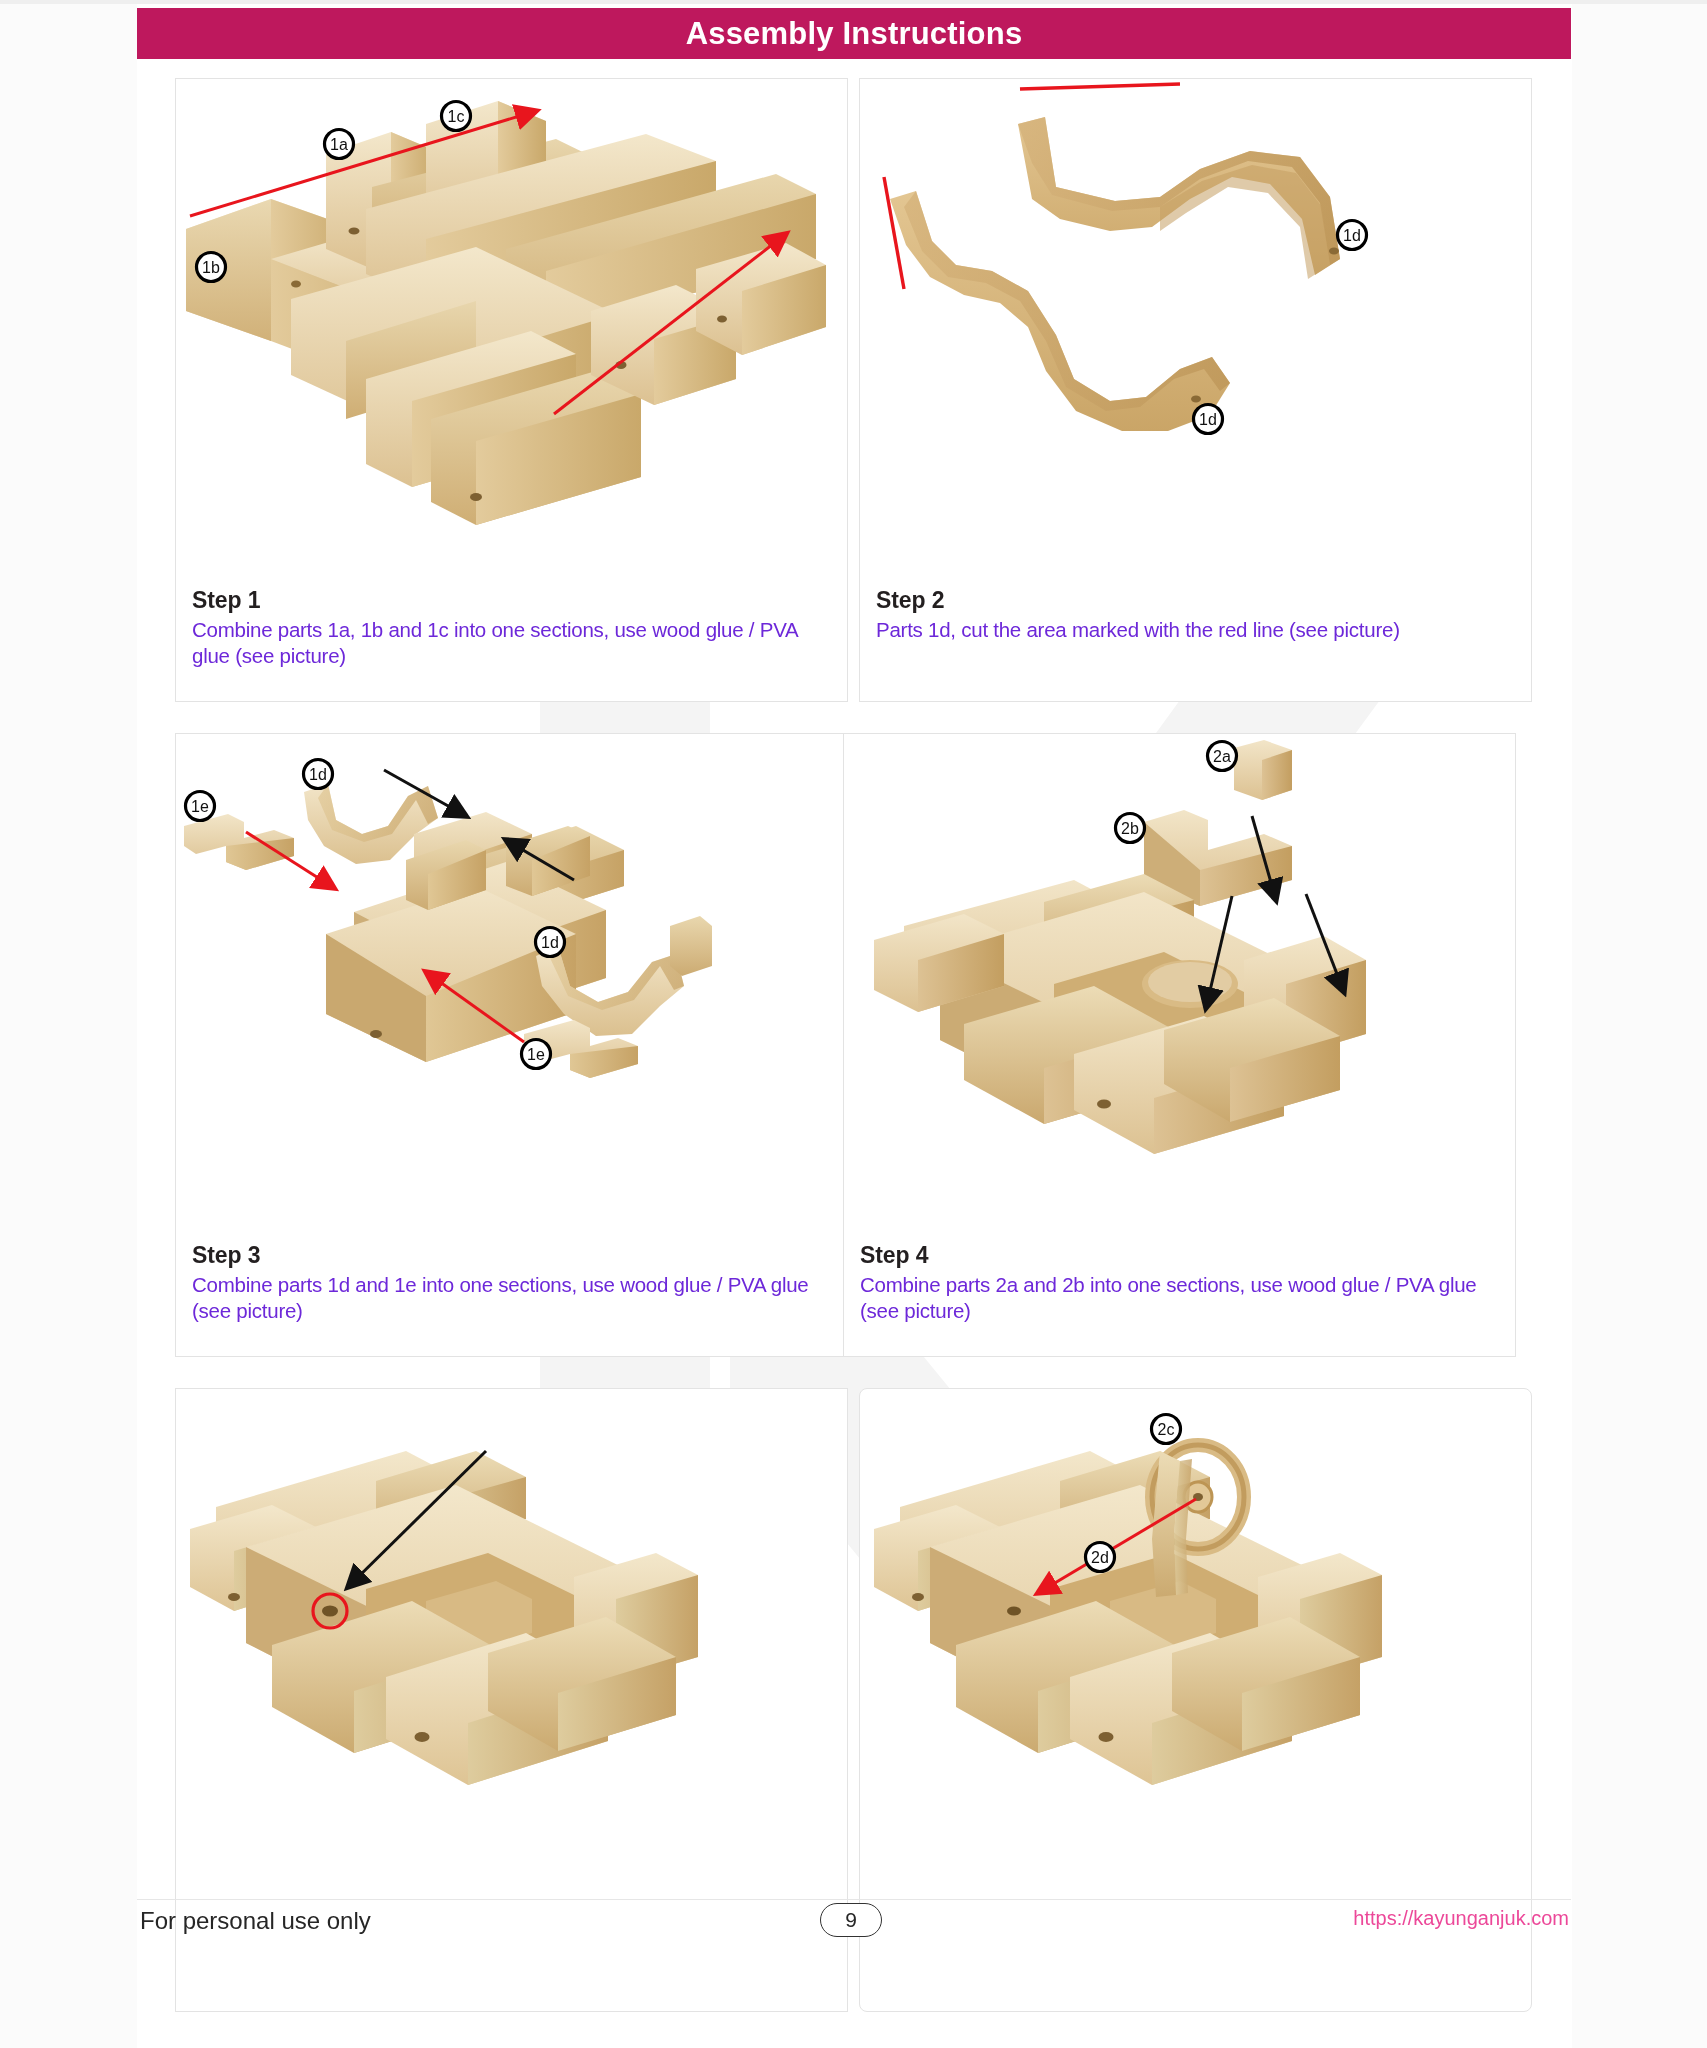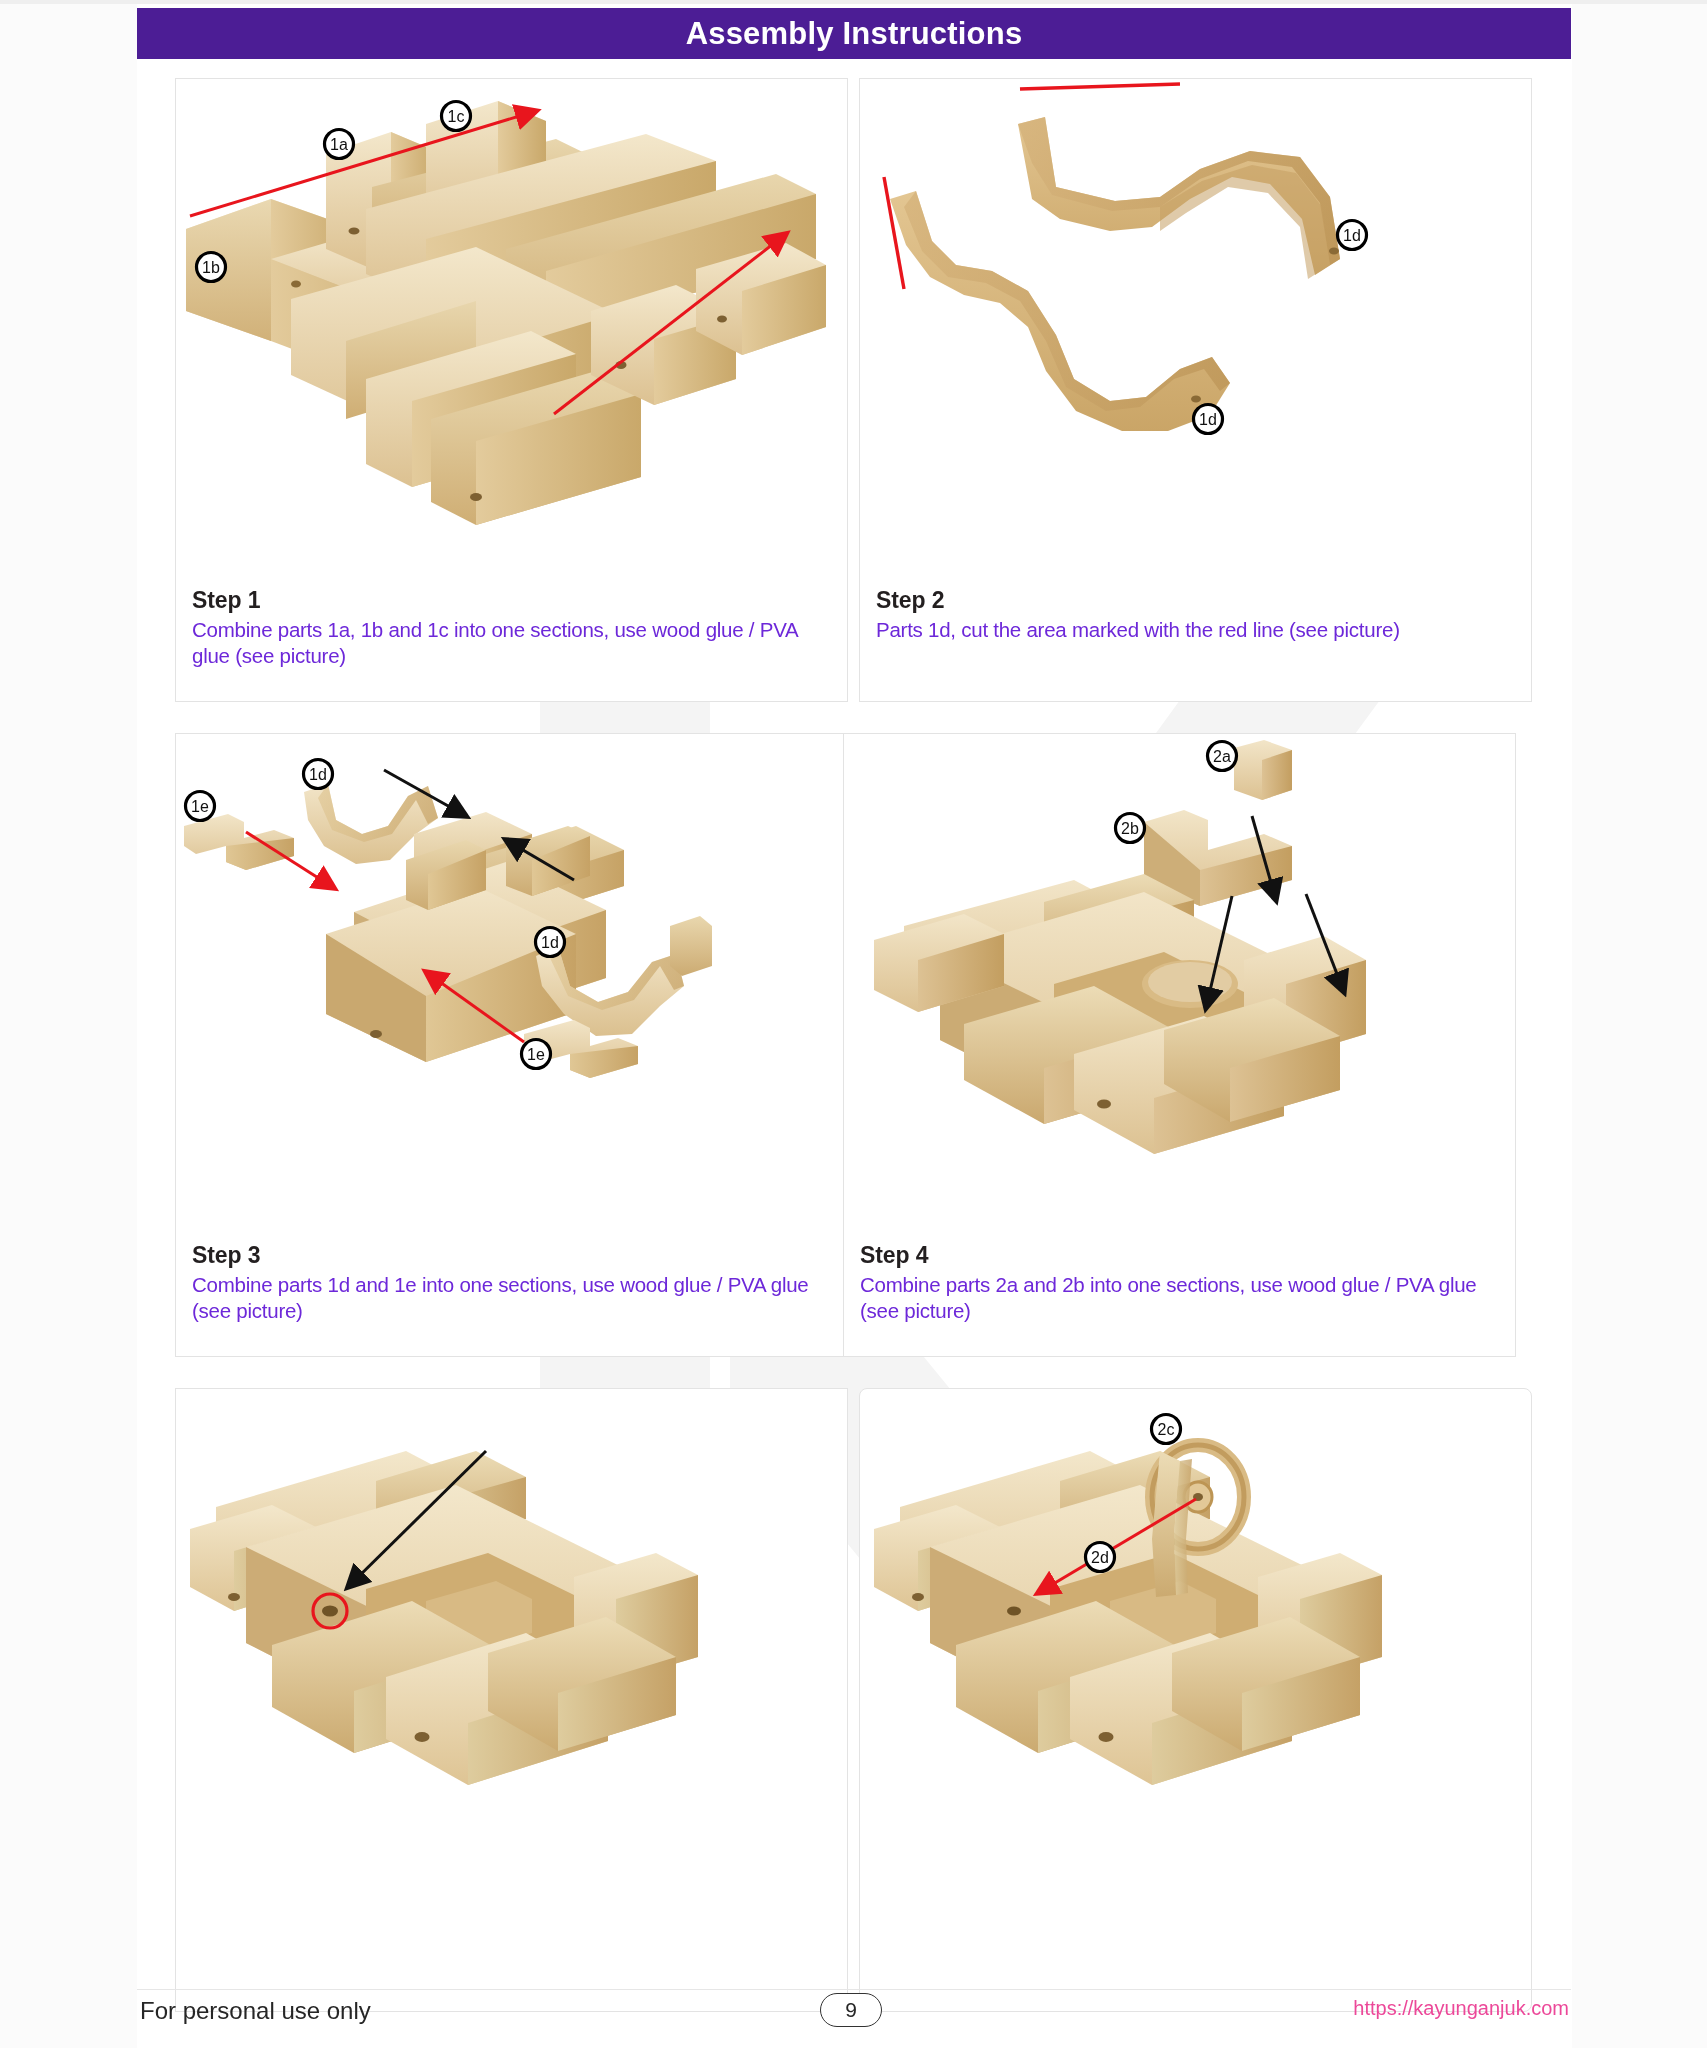--- a/index.html
+++ b/index.html
@@ -24,21 +24,21 @@
   .watermark {
     position:absolute; left:480px; top:700px;
     width:1100px; height:1250px;
     opacity:1; pointer-events:none;
   }
 
   
   .header-bar {
     position: absolute; left: 137px; top: 8px;
     width: 1434px; height: 51px;
-    background: #4c1d95;
+    background: #be185d;
     display: flex; align-items: center; justify-content: center;
   }
   .header-title {
     color: #ffffff; font-size: 31px; font-weight: bold;
     letter-spacing: .2px;
   }
 
   
   .grid {
     position: absolute; left: 137px; top: 78px;
@@ -65,21 +65,21 @@
     font-size: 23px; font-weight: bold; color: #231f20;
     margin-bottom: 3px; letter-spacing: -0.1px;
   }
   .caption-body {
     font-size: 20.5px; color: #6d28d9; line-height: 1.29;
     letter-spacing: -0.25px;
   }
 
   
   .footer {
-    position:absolute; left:0; top:1985px; width:1707px; height:63px;
+    position:absolute; left:0; top:1895px; width:1707px; height:63px;
   }
   .footer-left {
     position:absolute; left:140px; top:12px;
     font-size: 24px; color:#262626;
   }
   .footer-page {
     position:absolute; left:820px; top:8px;
     width:62px; height:34px;
     border:1.6px solid #333; border-radius:17px;
     display:flex; align-items:center; justify-content:center;

